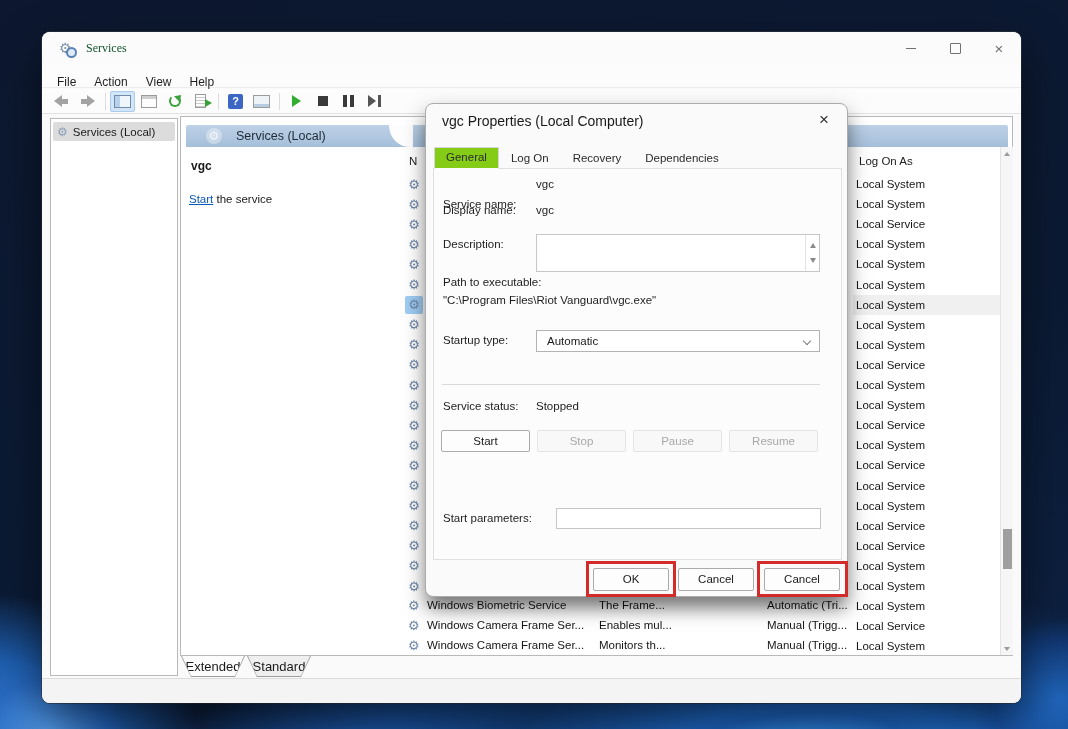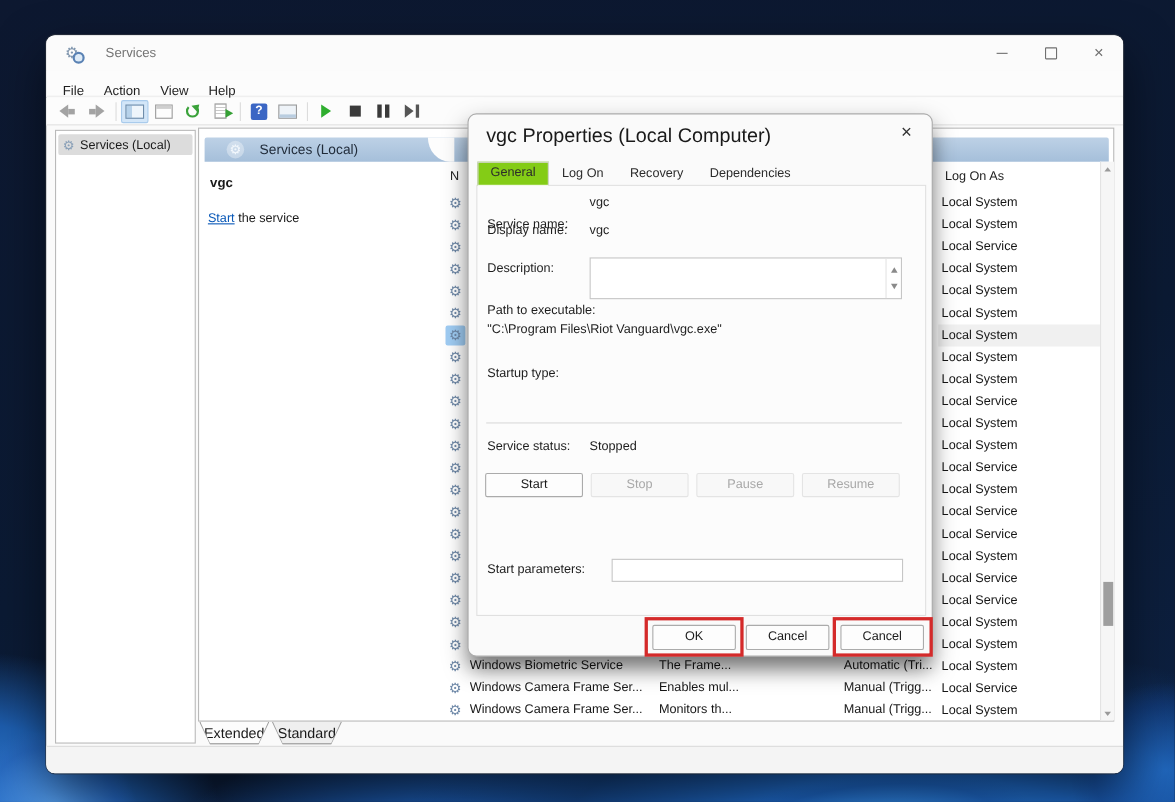--- a/index.html
+++ b/index.html
@@ -19,21 +19,21 @@
   .petal3{left:950px;top:600px;width:220px;height:200px;
     background:radial-gradient(closest-side, rgba(35,110,200,.8), rgba(20,70,150,.4) 60%, transparent 80%);}
 
   
   .window{position:absolute;left:42px;top:32px;width:979px;height:671px;background:#fafafa;
     border-radius:8px;overflow:hidden;
     box-shadow:0 18px 44px rgba(0,0,0,.5), 0 0 0 1px rgba(55,60,70,.6);}
   .titlebar{position:absolute;left:0;top:0;right:0;height:32px;background:#fbfbfb;display:flex;align-items:center;}
   .app-icon{position:relative;margin-left:17px;width:17px;height:17px;font-size:14px;line-height:17px;color:#7f95ad;}
   .app-icon::after{content:"";position:absolute;right:-1px;bottom:-1px;width:7px;height:7px;border:2px solid #5a82b4;border-radius:50%;background:rgba(210,228,245,.7);}
-  .title-text{margin-left:20px;font-size:12px;color:#737373;}
+  .title-text{margin-left:10px;font-size:12px;color:#14532d;font-family:Liberation Serif, serif;}
   .win-controls{margin-left:auto;display:flex;height:100%;}
   .wc{width:44px;height:100%;display:flex;align-items:center;justify-content:center;color:#6f6f6f;}
   .wc-min::before{content:"";width:10px;height:1px;background:#707070;}
   .wc-max::before{content:"";width:9px;height:9px;border:1px solid #707070;border-radius:1px;}
   .wc-close{font-size:15px;line-height:15px;}
   .menubar{position:absolute;left:0;top:32px;right:0;height:24px;background:#fcfcfc;border-bottom:1px solid #ececec;display:flex;align-items:center;padding-left:6px;}
   .menu-item{padding:3px 9px;font-size:12px;color:#1f1f1f;margin-top:12px;}
   .toolbar{position:absolute;left:0;top:57px;right:0;height:25px;background:#fcfcfc;border-bottom:1px solid #e2e2e2;display:flex;align-items:center;padding-left:7px;}
   .tb-btn{width:25px;height:21px;display:flex;align-items:center;justify-content:center;margin-right:1px;border:1px solid transparent;border-radius:2px;}
   .tb-btn.active{background:#d3e6f8;border-color:#a9cbec;}
@@ -104,21 +104,21 @@
   .vtab{position:absolute;top:0;width:64px;height:21px;clip-path:polygon(0 0,100% 0,calc(100% - 10px) 100%,10px 100%);background:#9d9d9d;}
   .vtab .inner{position:absolute;left:1px;top:0;right:1px;bottom:1px;clip-path:polygon(0 0,100% 0,calc(100% - 9px) 100%,9px 100%);
     background:#efefef;display:flex;justify-content:center;font-size:13px;padding-top:3px;}
   .vtab.active .inner{background:#fcfcfc;}
   .vtab.t2{left:66px;}
   .statusbar{position:absolute;left:0;top:646px;right:0;height:25px;background:#f4f4f4;border-top:1px solid #dcdcdc;}
 
   
   .dialog{position:absolute;left:425px;top:103px;width:423px;height:494px;background:#fafafa;border:1px solid #ababab;border-radius:8px;z-index:50;
     box-shadow:0 10px 22px rgba(0,0,0,.38), 0 14px 16px -4px rgba(0,0,0,.28);}
-  .dlg-title{position:absolute;left:16px;top:9px;font-size:18px;color:#191919;}
+  .dlg-title{position:absolute;left:16px;top:9px;font-size:14px;color:#191919;}
   .dlg-close{position:absolute;right:10px;top:4px;width:26px;height:24px;display:flex;align-items:center;justify-content:center;font-size:17px;color:#333;}
   .dlg-tabs{position:absolute;left:8px;top:42px;height:23px;display:flex;align-items:flex-end;z-index:2;}
   .dlg-tab{font-size:11.5px;color:#2b2b2b;padding:4px 11px 4px 11px;border:1px solid transparent;}
   .dlg-tab.active{background:#84cc16;border-color:#d6d6d6;border-bottom-color:#fdfdfd;padding-top:3px;padding-bottom:5px;}
   .dlg-frame{position:absolute;left:7px;top:64px;width:409px;height:392px;border:1px solid #e0e0e0;background:#fcfcfc;}
   .fld-label{position:absolute;font-size:11.5px;color:#1d1d1d;white-space:nowrap;}
   .fld-value{position:absolute;font-size:11.5px;color:#1d1d1d;white-space:nowrap;}
   .desc-box{position:absolute;left:110px;top:130px;width:284px;height:38px;background:#fff;border:1px solid #c6c6c6;}
   .desc-spin{position:absolute;right:0;top:0;width:14px;height:100%;border-left:1px solid #e4e4e4;}
   .desc-spin::before{content:"";position:absolute;left:4px;top:8px;border-left:3.5px solid transparent;border-right:3.5px solid transparent;border-bottom:5px solid #8a8a8a;}
@@ -373,20 +373,24 @@
     <div class="fld-label" style="left:17px;top:134px;">Description:</div>
     <div class="desc-box">
       <span></span>
       <div class="desc-spin"></div>
     </div>
 
     <div class="fld-label" style="left:17px;top:172px;">Path to executable:</div>
     <div class="fld-value" style="left:17px;top:190px;">"C:\Program Files\Riot Vanguard\vgc.exe"</div>
 
     <div class="fld-label" style="left:17px;top:230px;">Startup type:</div>
+    <div class="combo">
+      <span>Automatic</span>
+      <span class="chev"></span>
+    </div>
 
     <div class="dlg-hr"></div>
 
     <div class="fld-label" style="left:17px;top:296px;">Service status:</div>
     <div class="fld-value" style="left:110px;top:296px;">Stopped</div>
 
     <div class="btn" style="left:15px;top:326px;width:89px;">Start</div>
     <div class="btn disabled" style="left:111px;top:326px;width:89px;">Stop</div>
     <div class="btn disabled" style="left:207px;top:326px;width:89px;">Pause</div>
     <div class="btn disabled" style="left:303px;top:326px;width:89px;">Resume</div>

